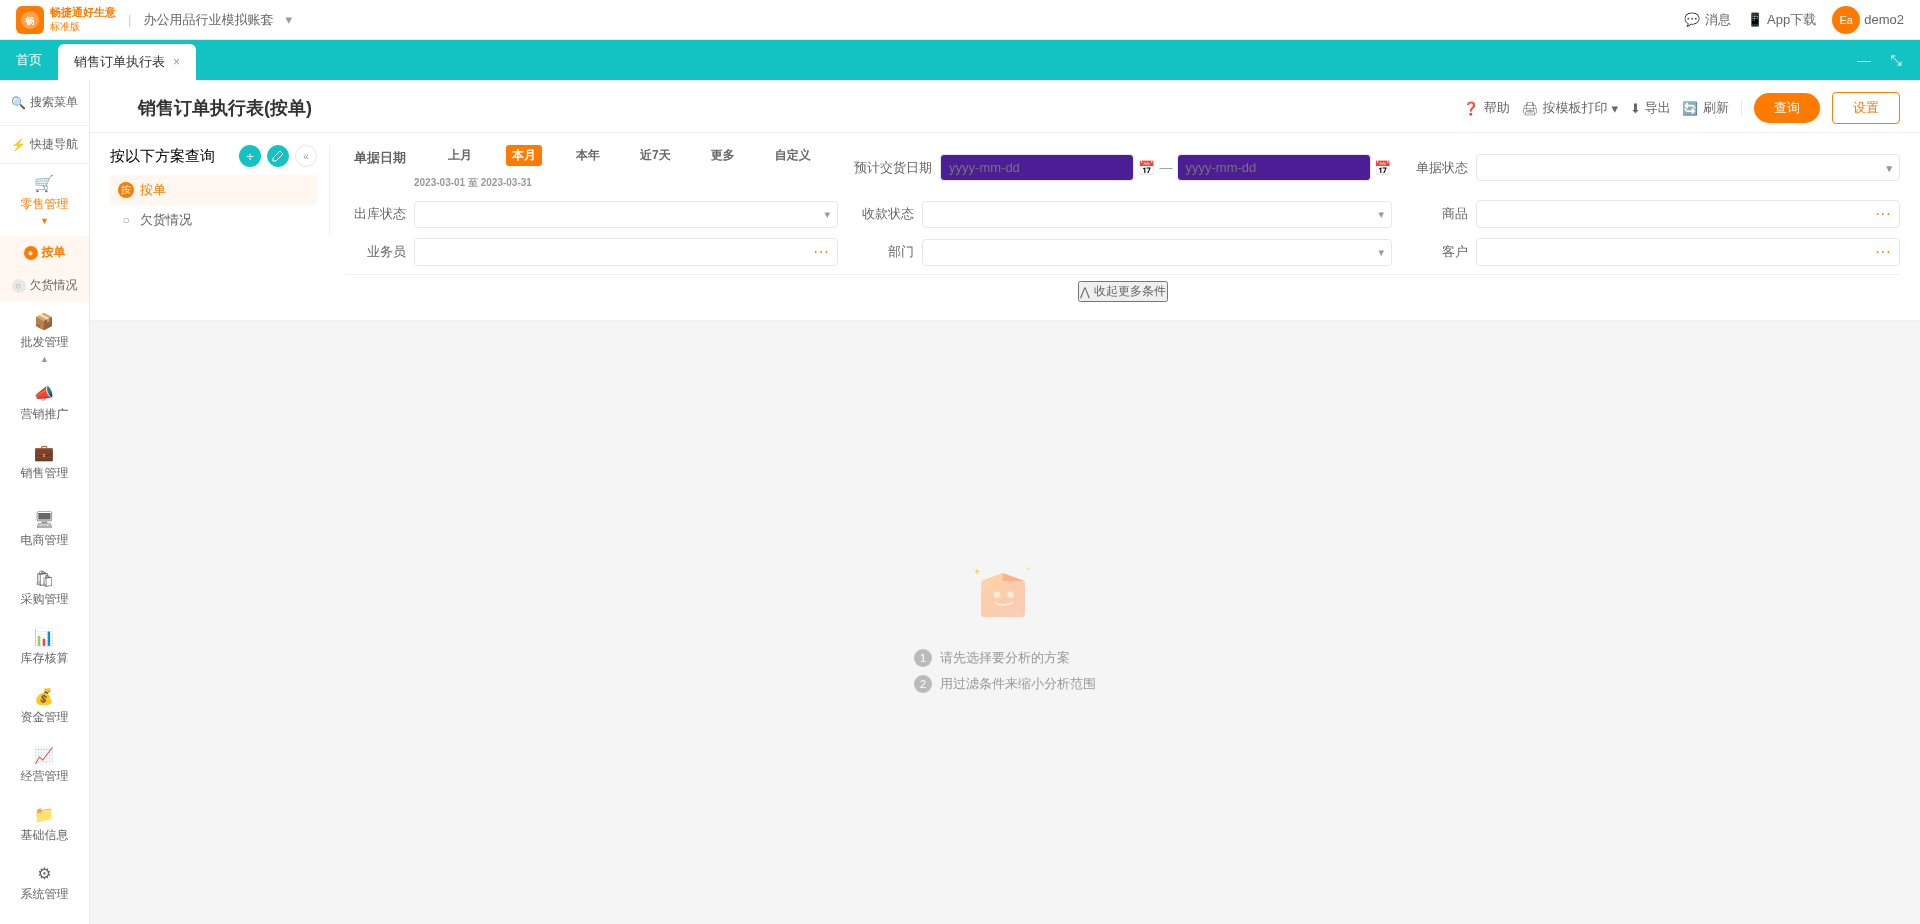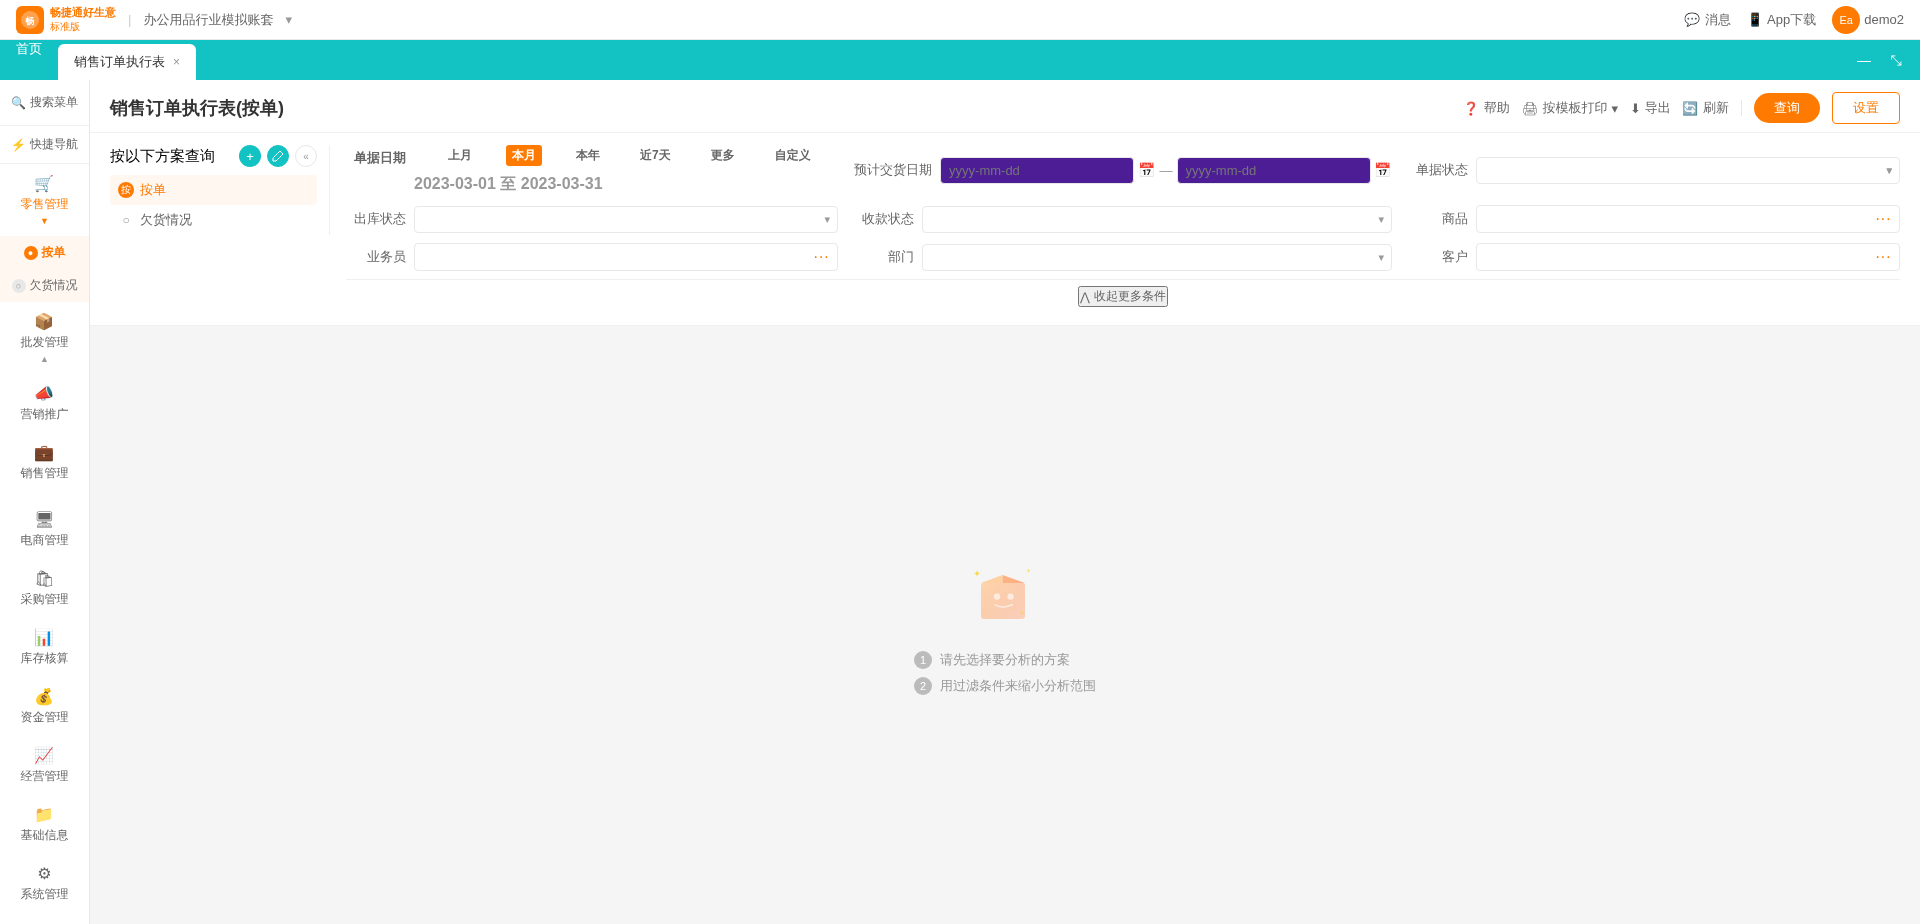--- a/index.html
+++ b/index.html
@@ -11,21 +11,21 @@
     .logo-area { display: flex; align-items: center; gap: 6px; }
     .logo-icon { width: 28px; height: 28px; background: #ff7a00; border-radius: 6px; display: flex; align-items: center; justify-content: center; color: #fff; font-size: 12px; font-weight: bold; }
     .topbar-title { font-size: 13px; color: #666; text-align: right; }
     .topbar-title-arrow { color: #999; margin-left: 4px; }
     .topbar-right { display: flex; align-items: center; gap: 16px; }
     .topbar-right-item { display: flex; align-items: center; gap: 4px; color: #666; font-size: 13px; cursor: pointer; }
     .avatar { width: 28px; height: 28px; border-radius: 50%; background: #ff7a00; display: flex; align-items: center; justify-content: center; color: #fff; font-size: 11px; overflow: hidden; }
 
     
     .tabbar { height: 40px; background: #13c2c2; display: flex; align-items: center; padding: 0 0 0 0; flex-shrink: 0; position: relative; }
-    .tab-home { height: 40px; padding: 0 16px; display: flex; color: #fff; font-size: 13px; cursor: pointer; background: transparent; }
+    .tab-home { height: 40px; padding: 0 16px; display: flex; align-items: center; color: #fff; font-size: 13px; cursor: pointer; background: transparent; }
     .tab-active { height: 36px; margin-top: 4px; padding: 0 16px; display: flex; align-items: center; background: #fff; border-radius: 6px 6px 0 0; color: #333; font-size: 13px; gap: 8px; cursor: pointer; }
     .tab-close { color: #999; font-size: 12px; cursor: pointer; }
     .tabbar-actions { position: absolute; right: 12px; top: 50%; transform: translateY(-50%); display: flex; gap: 8px; }
     .tabbar-action-btn { width: 24px; height: 24px; display: flex; align-items: center; justify-content: center; color: #fff; cursor: pointer; font-size: 14px; }
 
     
     .main-layout { display: flex; flex: 1; overflow: hidden; }
 
     
     .sidebar { width: 90px; background: #fff; border-right: 1px solid #e8e8e8; display: flex; flex-direction: column; overflow-y: auto; flex-shrink: 0; }
@@ -40,21 +40,21 @@
     .sidebar-sub { background: #fff7f0; }
     .sidebar-sub-item { padding: 8px 0; display: flex; align-items: center; justify-content: center; cursor: pointer; color: #666; font-size: 12px; gap: 4px; }
     .sidebar-sub-item.active { color: #ff7a00; font-weight: bold; }
     .sidebar-divider { height: 1px; background: #f0f0f0; margin: 4px 0; }
 
     
     .content { flex: 1; display: flex; flex-direction: column; overflow: hidden; }
 
     
     .page-header { padding: 12px 20px 8px; background: #fff; border-bottom: 1px solid #f0f0f0; display: flex; align-items: center; justify-content: space-between; flex-shrink: 0; }
-    .page-title { font-size: 18px; font-weight: bold; color: #333; }
+    .page-title { font-size: 18px; font-weight: bold; color: #333; margin-left: 28px; }
     .page-actions { display: flex; align-items: center; gap: 12px; }
     .page-action-btn { display: flex; align-items: center; gap: 4px; color: #666; font-size: 13px; cursor: pointer; }
     .page-action-primary { background: #ff7a00; color: #fff; border: none; padding: 6px 20px; border-radius: 15px; font-size: 13px; cursor: pointer; }
     .page-action-secondary { background: #fff; color: #ff7a00; border: 1px solid #ff7a00; padding: 6px 20px; border-radius: 4px; font-size: 13px; cursor: pointer; }
     .divider-v { width: 1px; height: 16px; background: #e8e8e8; }
 
     
     .filter-area { background: #fff; padding: 12px 20px; border-bottom: 1px solid #f0f0f0; flex-shrink: 0; }
     .filter-row { display: flex; align-items: flex-start; gap: 0; }
     .filter-left-panel { width: 220px; border-right: 1px solid #f0f0f0; padding-right: 12px; flex-shrink: 0; }
@@ -81,21 +81,21 @@
     .filter-select-wrap::after { content: "▾"; position: absolute; right: 8px; top: 50%; transform: translateY(-50%); color: #999; font-size: 11px; pointer-events: none; }
     .filter-date-range { display: flex; align-items: center; gap: 4px; flex: 1; }
     .filter-date-input { flex: 1; border: 1px solid #e8e8e8; border-radius: 4px; padding: 5px 8px; font-size: 13px; color: #999; outline: none; background: #4c1d95; }
     .filter-date-icon { color: #ff7a00; font-size: 14px; cursor: pointer; }
     .filter-date-sep { color: #999; }
 
     
     .date-tabs { display: flex; align-items: center; gap: 0; margin-bottom: 4px; }
     .date-tab { padding: 2px 6px; font-size: 12px; cursor: pointer; color: #666; border-radius: 3px; margin-left: 28px; }
     .date-tab.active { background: #ff7a00; color: #fff; border-radius: 3px; }
-    .date-range-display { font-size: 16px; color: #999; }
+    .date-range-display { font-size: 10px; color: #999; }
 
     
     .collapse-row { display: flex; justify-content: center; padding: 6px 0; border-top: 1px solid #f0f0f0; margin-top: 8px; }
     .collapse-btn { color: #666; font-size: 12px; cursor: pointer; display: flex; align-items: center; gap: 4px; }
 
     
     .data-content { flex: 1; background: #f5f5f5; display: flex; align-items: center; justify-content: center; flex-direction: column; }
     .empty-state { display: flex; flex-direction: column; align-items: center; justify-content: center; gap: 16px; }
     .empty-icon { width: 80px; height: 80px; position: relative; }
     .empty-icon svg { width: 100%; height: 100%; }

